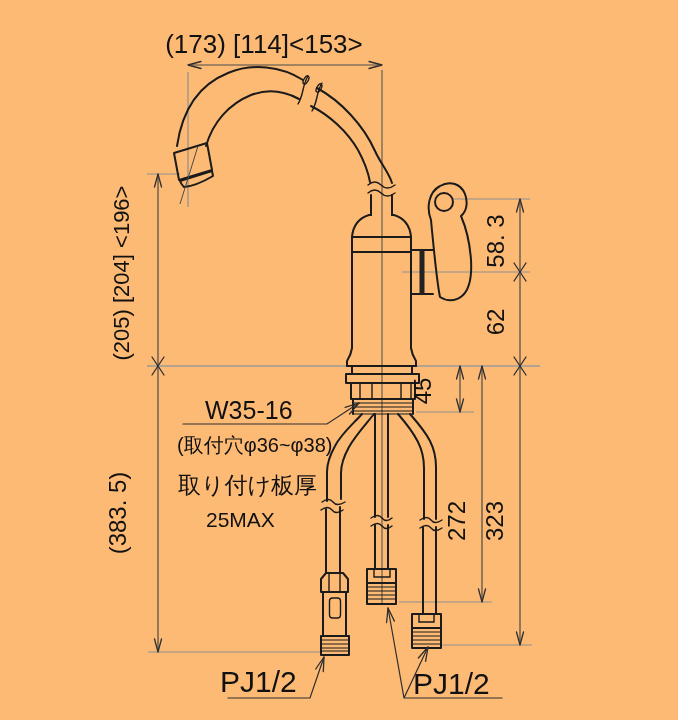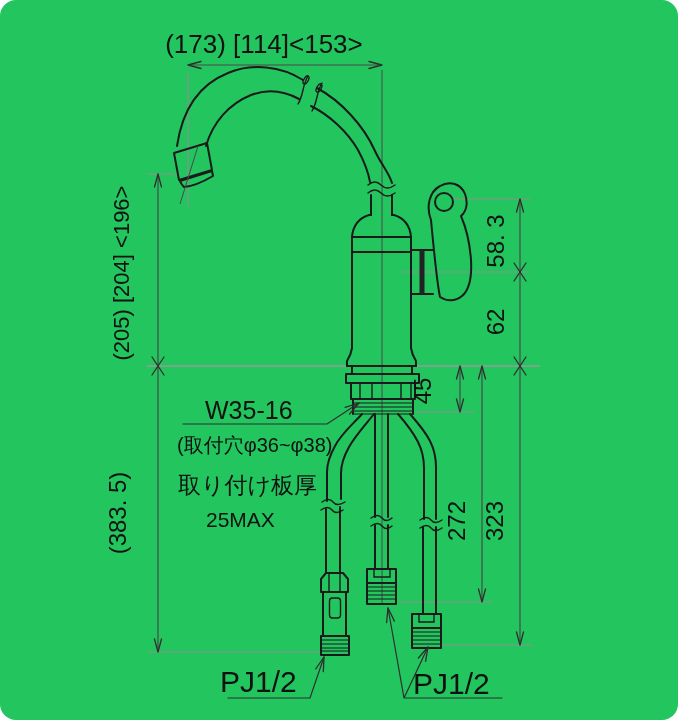--- a/index.html
+++ b/index.html
@@ -1,17 +1,17 @@
 <!DOCTYPE html>
 <html><head>
 <meta charset="utf-8">
 <style>
   html,body{margin:0;padding:0;background:#fff;}
-  .stage{position:relative;width:678px;height:720px;background:#22c55e;overflow:hidden;
-         font-family:"Liberation Sans","DejaVu Sans",sans-serif;border-radius:16px;}
+  .stage{position:relative;width:678px;height:720px;background:#fdba74;overflow:hidden;
+         font-family:"Liberation Sans","DejaVu Sans",sans-serif;}
   svg{display:block}
   text{fill:#111;}
   .obj{stroke:#1b1b1b;stroke-width:2;fill:none;stroke-linecap:round;stroke-linejoin:round;}
   .obj-thin{stroke:#1b1b1b;stroke-width:1.4;fill:none;stroke-linecap:round;}
   .hatch{stroke:#1b1b1b;stroke-width:1;fill:none;}
   .ext{stroke:#8f8f8f;stroke-width:1.2;fill:none;}
   .deck{stroke:#9a9a9a;stroke-width:1.6;fill:none;}
   .dim{stroke:#4a4a4a;stroke-width:1.2;fill:none;}
   .cl{stroke:#4a4a4a;stroke-width:1;fill:none;}
   .arr{stroke:#2e2e2e;stroke-width:1.3;fill:none;stroke-linecap:round;}

